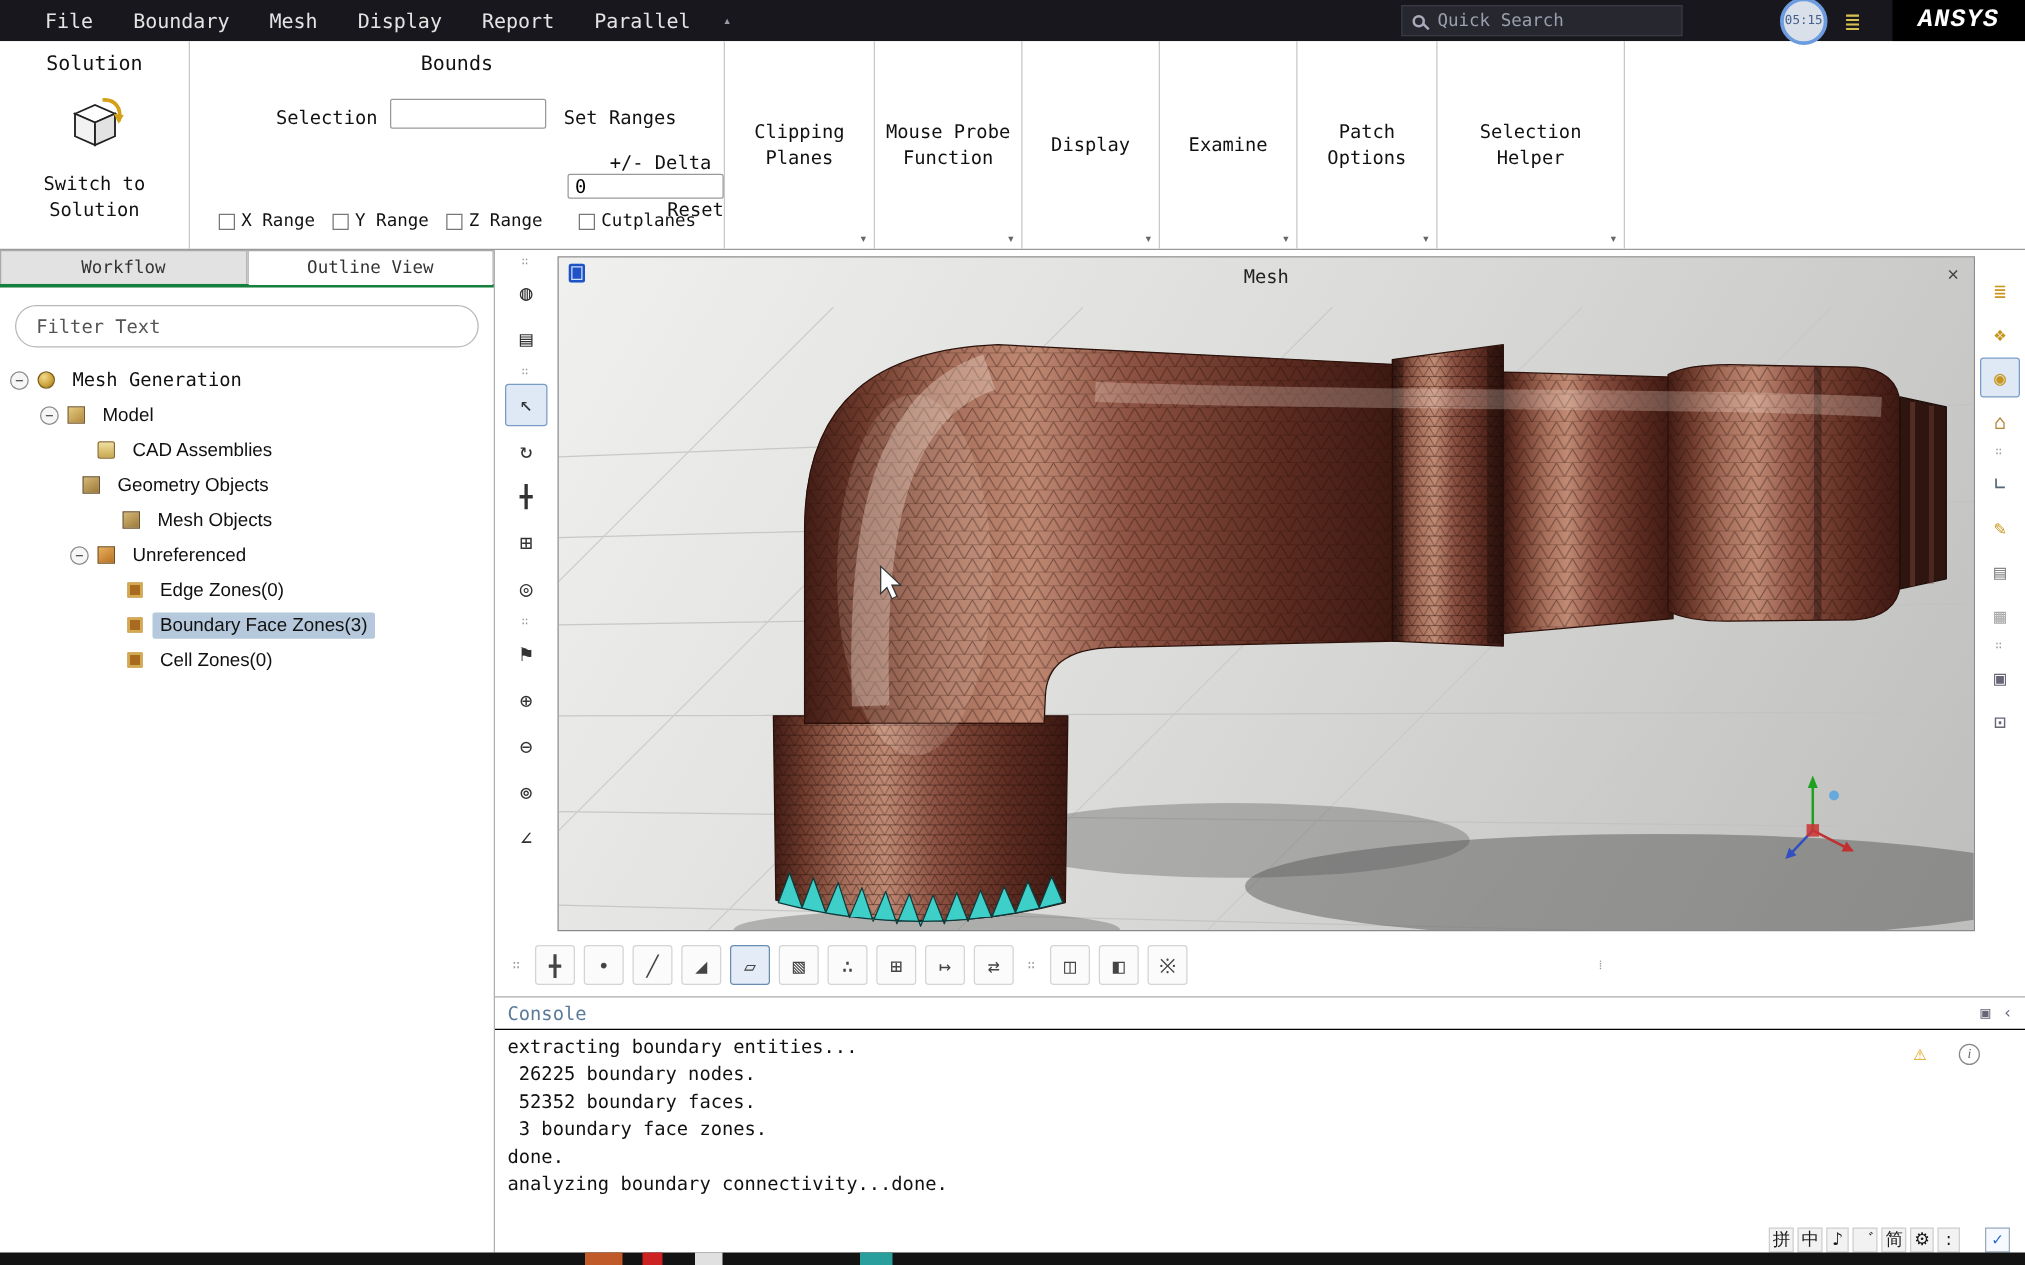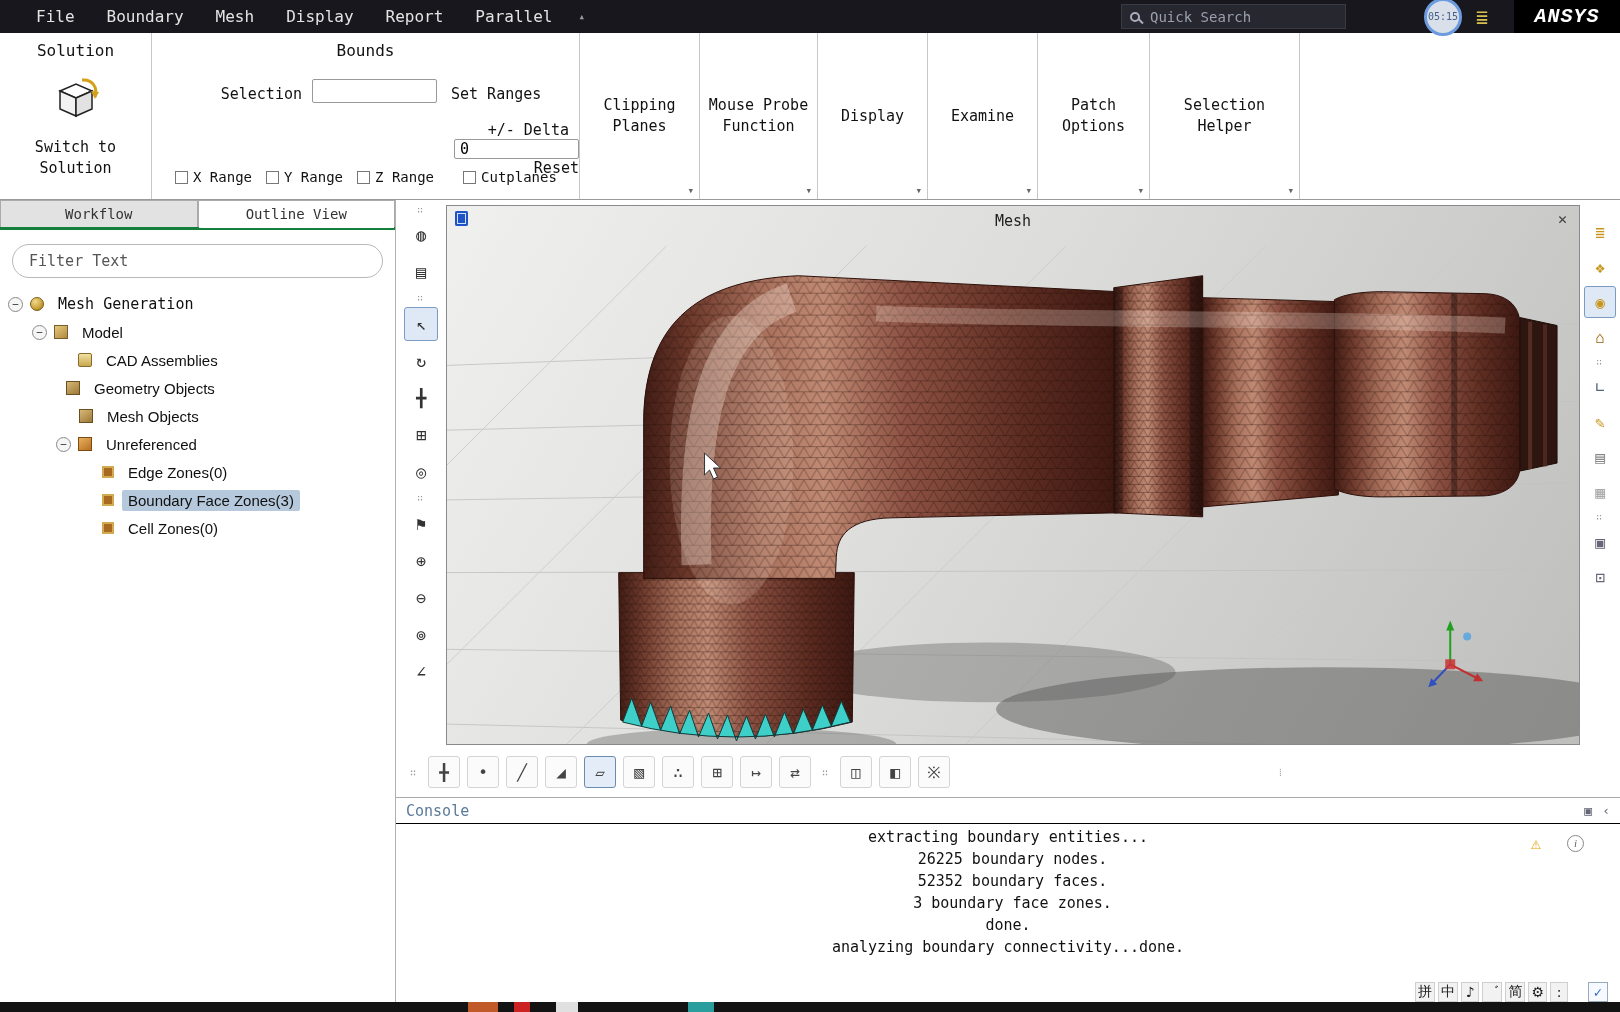--- a/index.html
+++ b/index.html
@@ -117,21 +117,21 @@
   .tbtn2.tsel { border-color:#6a8cb0; background:#e4edf7; }
   .tsep2 { color:#999; font-size:10px; letter-spacing:1px; padding:0 4px; }
   .tsep2.far { margin-left:318px; }
 
   
   .console { position:absolute; left:396px; top:797px; width:1224px; height:205px; background:#fff;
              border-top:1px solid #aaa; }
   .console-header { height:26px; display:flex; align-items:center; padding:0 10px; border-bottom:1px solid #000000; }
   .console-title { color:#5a7a9a; font-size:15px; }
   .ch-icons { margin-left:auto; color:#667; font-size:13px; display:flex; gap:10px; }
-  .console-body { position:relative; padding:2px 10px; font-size:15px; line-height:22px; color:#111; height:177px; overflow:hidden;text-align:center; }
+  .console-body { position:relative; padding:2px 10px; font-size:15px; line-height:22px; color:#111; height:177px; overflow:hidden; }
   .cline { white-space:pre; }
   .cb-float { position:absolute; top:8px; right:36px; display:flex; gap:26px; align-items:center; }
   .warn { color:#e0a000; font-size:17px; }
   .info { width:17px; height:17px; border:1px solid #888; border-radius:50%; color:#666;
           display:flex; align-items:center; justify-content:center; font-size:11px;
           font-family:"Liberation Serif",serif; font-style:italic; }
 
   
   .ime-bar { position:absolute; top:982px; right:52px; height:20px; display:flex; gap:3px; align-items:center; }
   .ime-item { min-width:18px; height:20px; display:flex; align-items:center; justify-content:center;
@@ -265,21 +265,21 @@
       <div class="trow" style="padding-left: 56px;">
         <span class="exp-sp"></span>
         <span class="ticon cad"></span>
         <span class="tlabel">CAD Assemblies</span>
       </div>
       <div class="trow" style="padding-left: 44px;">
         <span class="exp-sp"></span>
         <span class="ticon geom"></span>
         <span class="tlabel">Geometry Objects</span>
       </div>
-      <div class="trow" style="padding-left: 57px;">
+      <div class="trow" style="padding-left: 76px;">
         <span class="exp-sp"></span>
         <span class="ticon meshobj"></span>
         <span class="tlabel">Mesh Objects</span>
       </div>
       <div class="trow" style="padding-left: 56px;">
         <span class="exp">−</span>
         <span class="ticon unref"></span>
         <span class="tlabel">Unreferenced</span>
       </div>
       <div class="trow" style="padding-left: 80px;">

